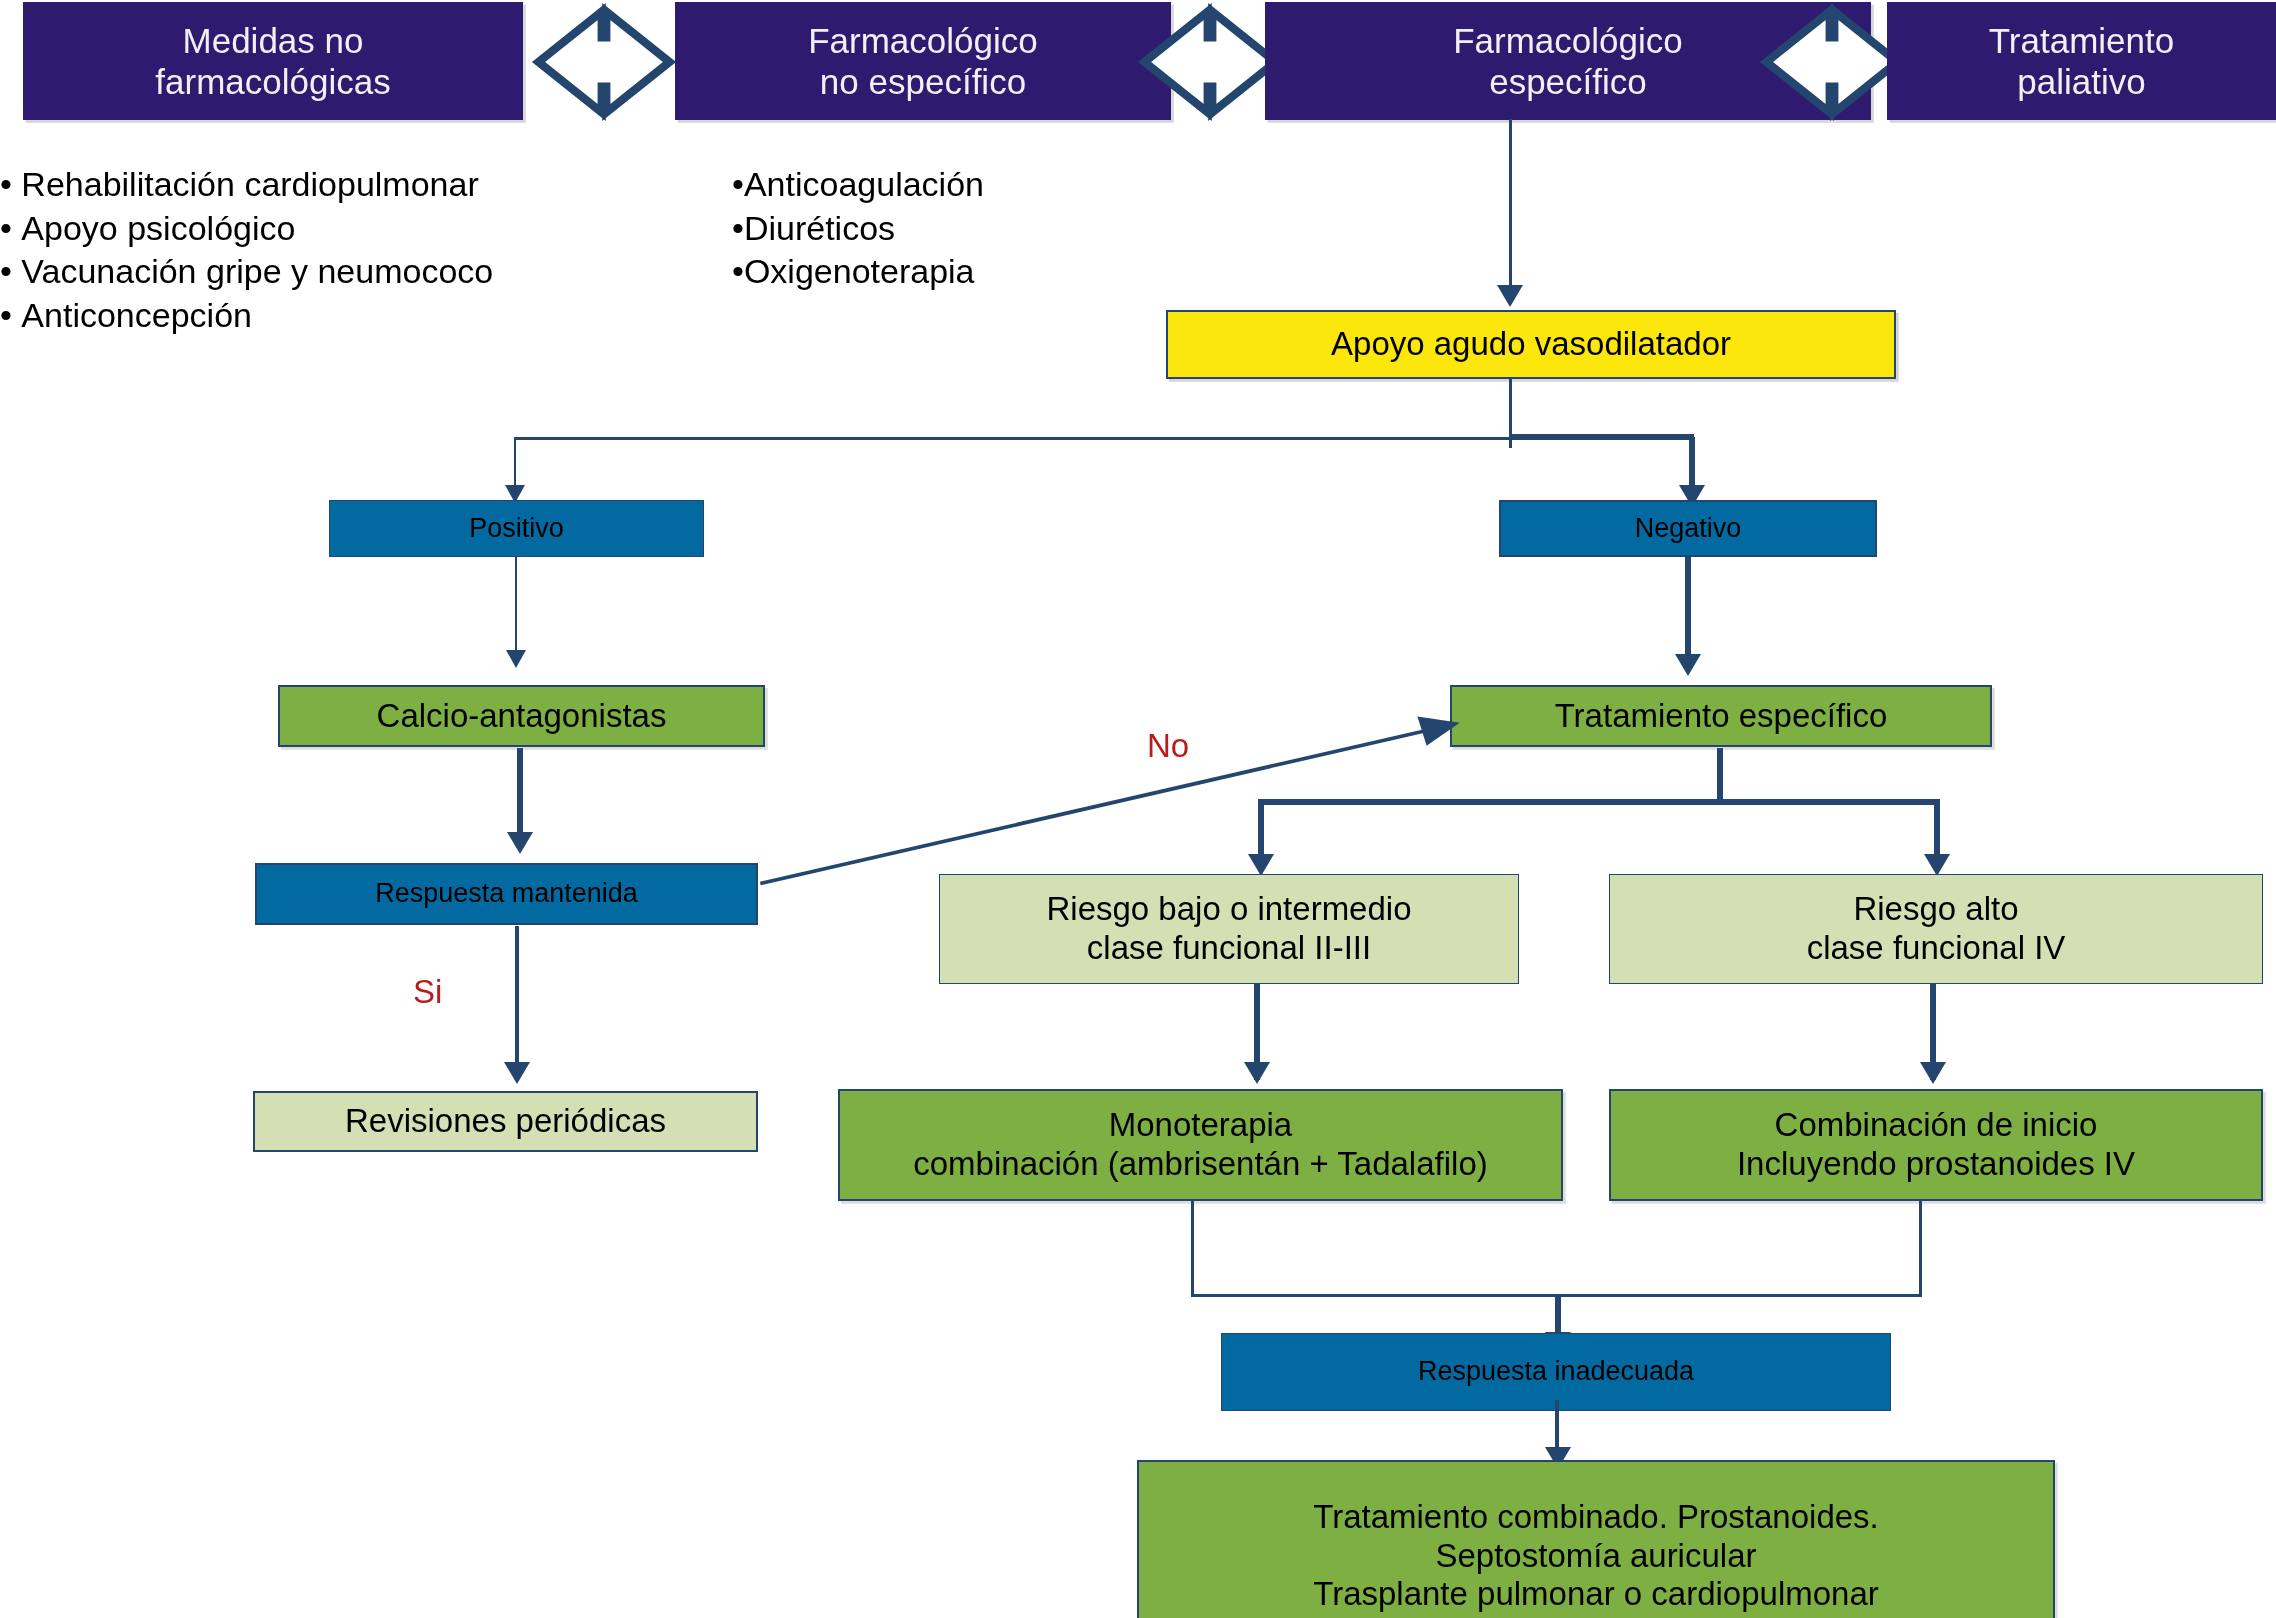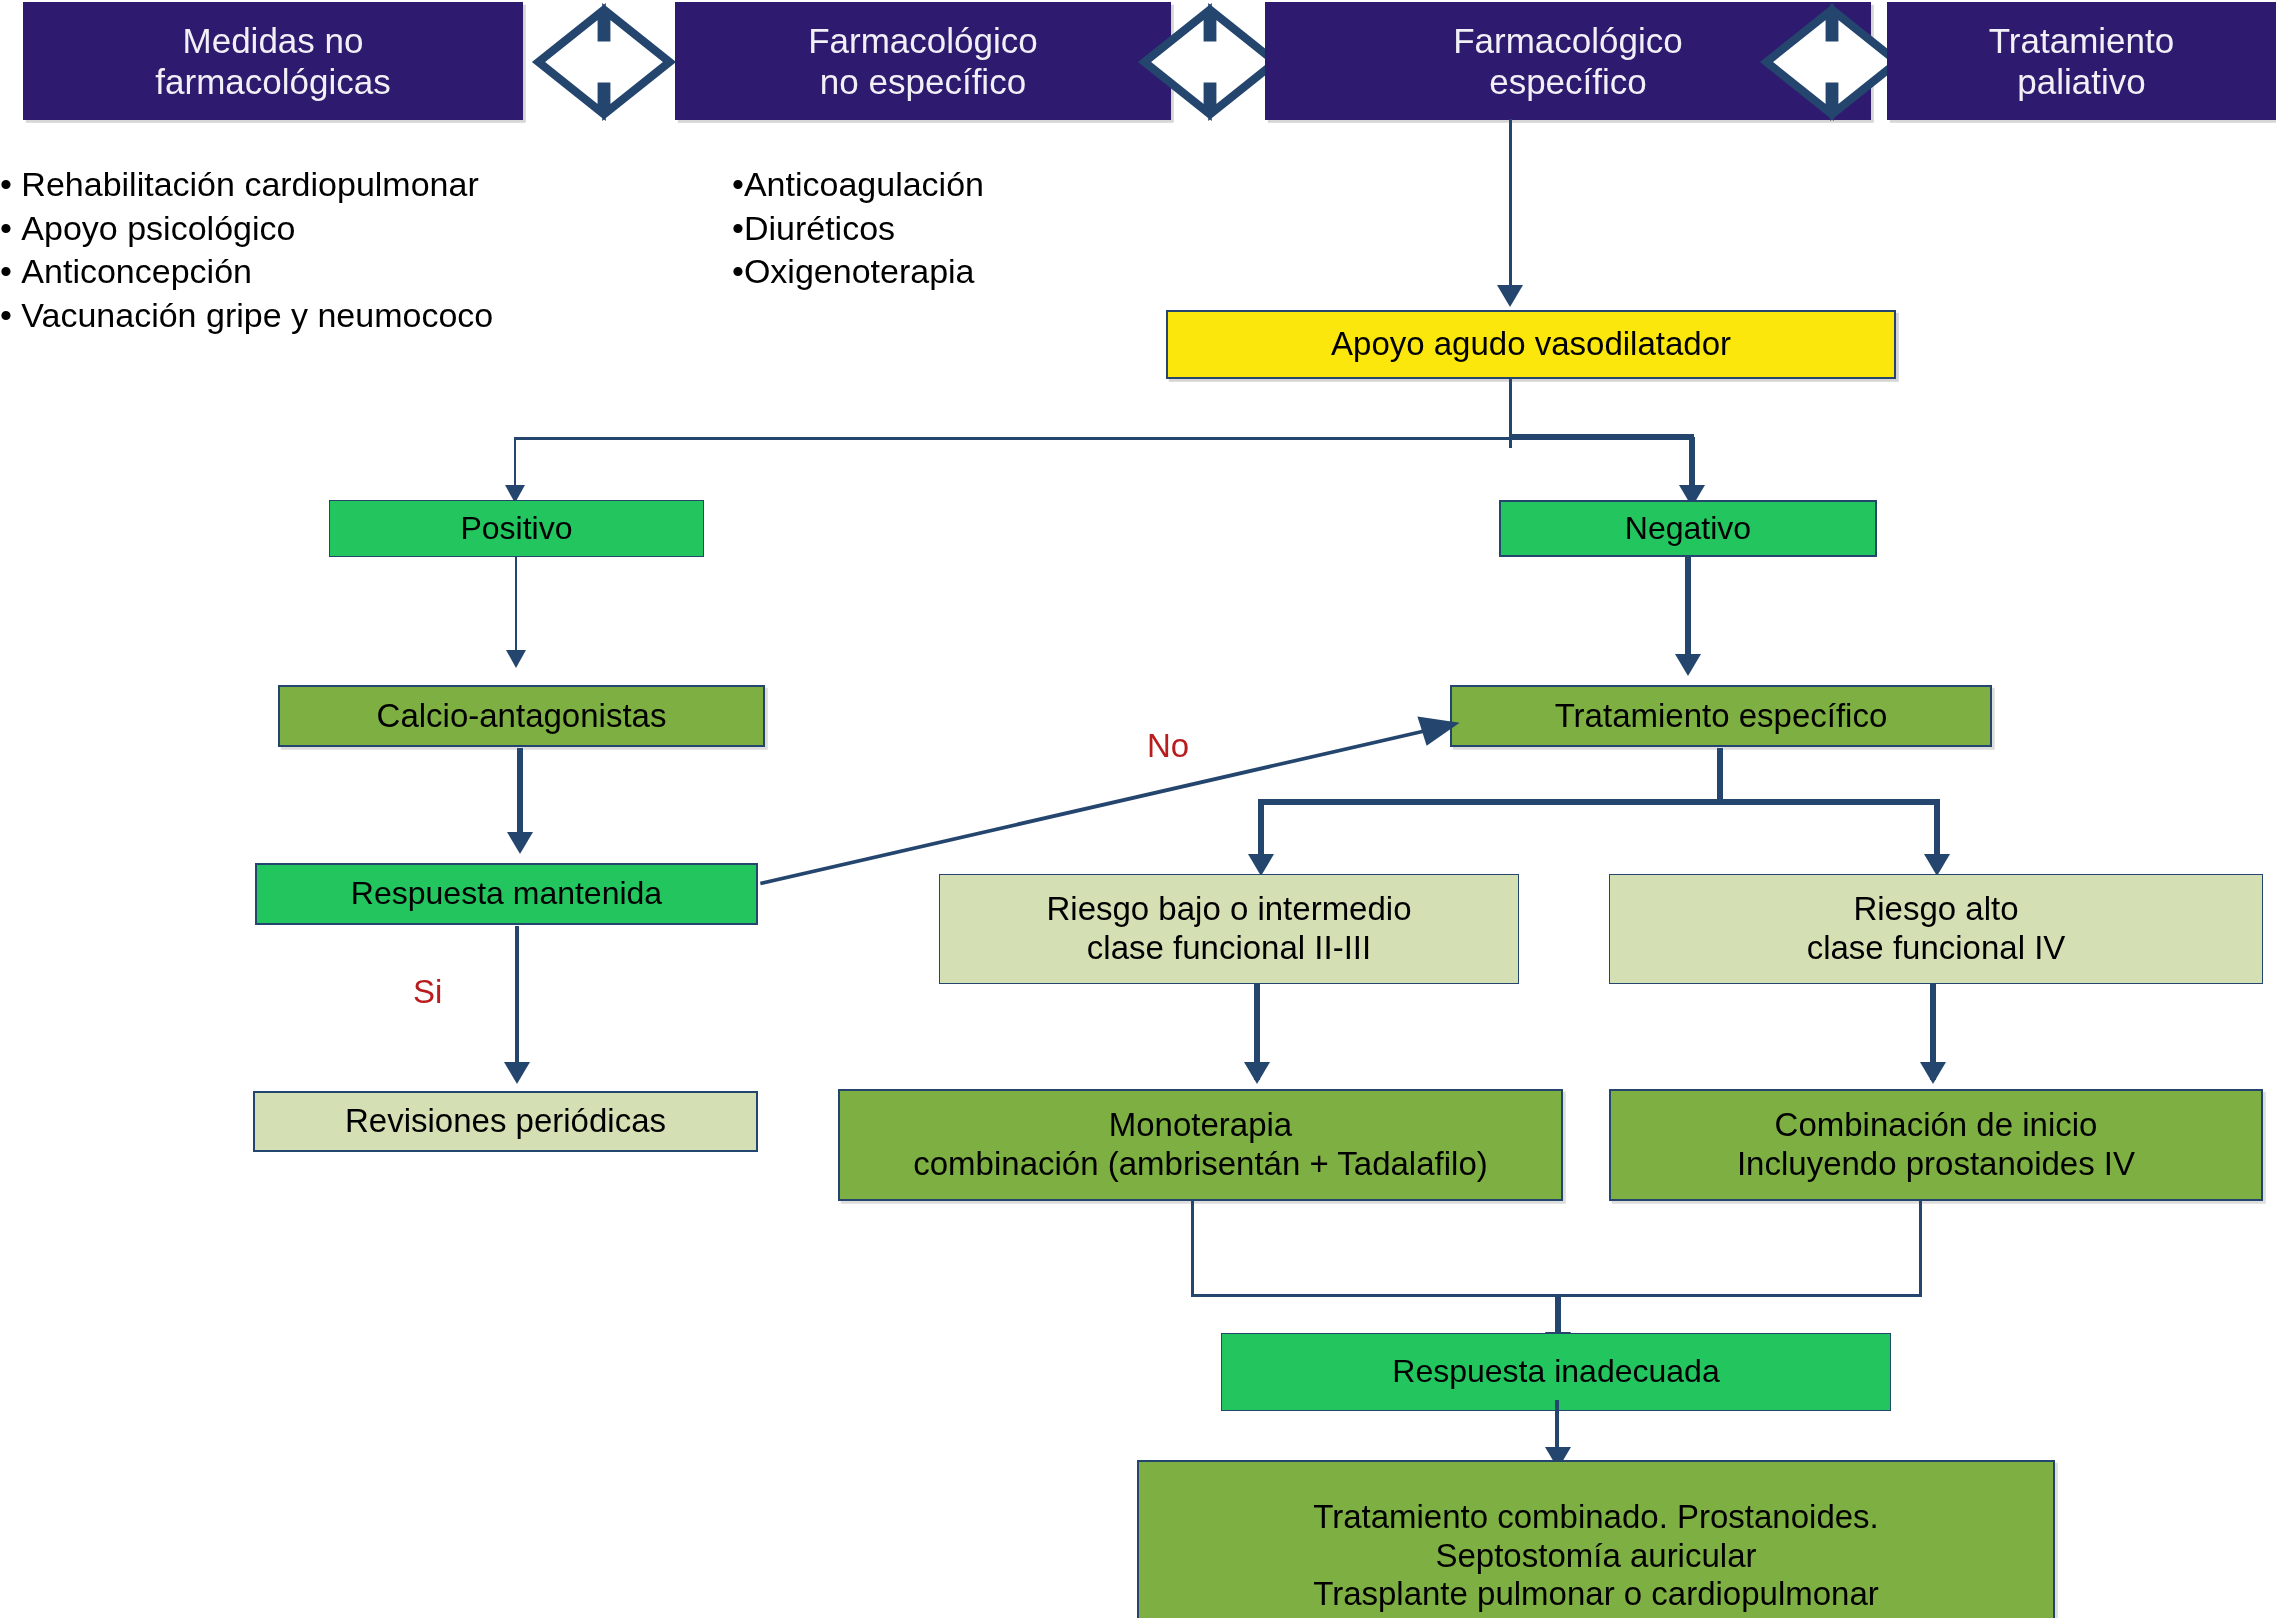--- a/index.html
+++ b/index.html
@@ -10,21 +10,21 @@
 
   
   .purple{background:#2E1A6E;color:#F2F0F7;border:0.9px solid #2E1A6E;font-size:35px;
           box-shadow:2.8px 2.8px 0 rgba(120,120,120,.30);}
 
   
   .yellow{background:#FBE70B;color:#000;border:2.8px solid #24466E;font-size:33px;
           box-shadow:2.8px 2.8px 0 rgba(120,120,120,.30);}
 
   
-  .white{background:#22c55e;color:#000;border:2.8px solid #24466E;font-size:32px;}
+  .white{background:#0369a1;color:#000;border:2.8px solid #24466E;font-size:27px;}
   .white.thin{border-width:1.8px;}
 
   
   .green{background:#7DAF42;color:#000;border:2.8px solid #24466E;font-size:33px;
          box-shadow:2.8px 2.8px 0 rgba(120,120,120,.25);}
 
   
   .lgreen{background:#D5DFB4;color:#000;border:2.8px solid #24466E;font-size:33px;}
   .lgreen.thin{border-width:1.8px;}
 
@@ -90,22 +90,22 @@
   <div class="box purple" style="left:1887px;top:1.8px;width:389px;height:118px;">
     <div>
       <span>Tratamiento</span><br>
       <span>paliativo</span>
     </div>
   </div>
 
   <div class="bullets" style="left:0px;top:163px;">
     <div><span class="bul-dot">•&nbsp;</span><span>Rehabilitación cardiopulmonar</span></div>
     <div><span class="bul-dot">•&nbsp;</span><span>Apoyo psicológico</span></div>
+    <div><span class="bul-dot">•&nbsp;</span><span>Vacunación gripe y neumococo</span></div>
     <div><span class="bul-dot">•&nbsp;</span><span>Anticoncepción</span></div>
-    <div><span class="bul-dot">•&nbsp;</span><span>Vacunación gripe y neumococo</span></div>
   </div>
 
   <div class="bullets" style="left:732px;top:163px;">
     <div><span class="bul-dot">•</span><span>Anticoagulación</span></div>
     <div><span class="bul-dot">•</span><span>Diuréticos</span></div>
     <div><span class="bul-dot">•</span><span>Oxigenoterapia</span></div>
   </div>
 
   <div class="v" style="left:1509px;top:119px;width:2.8px;height:174px;"></div>
   <div class="arrowhead" style="left:1497px;top:285px;"></div>

